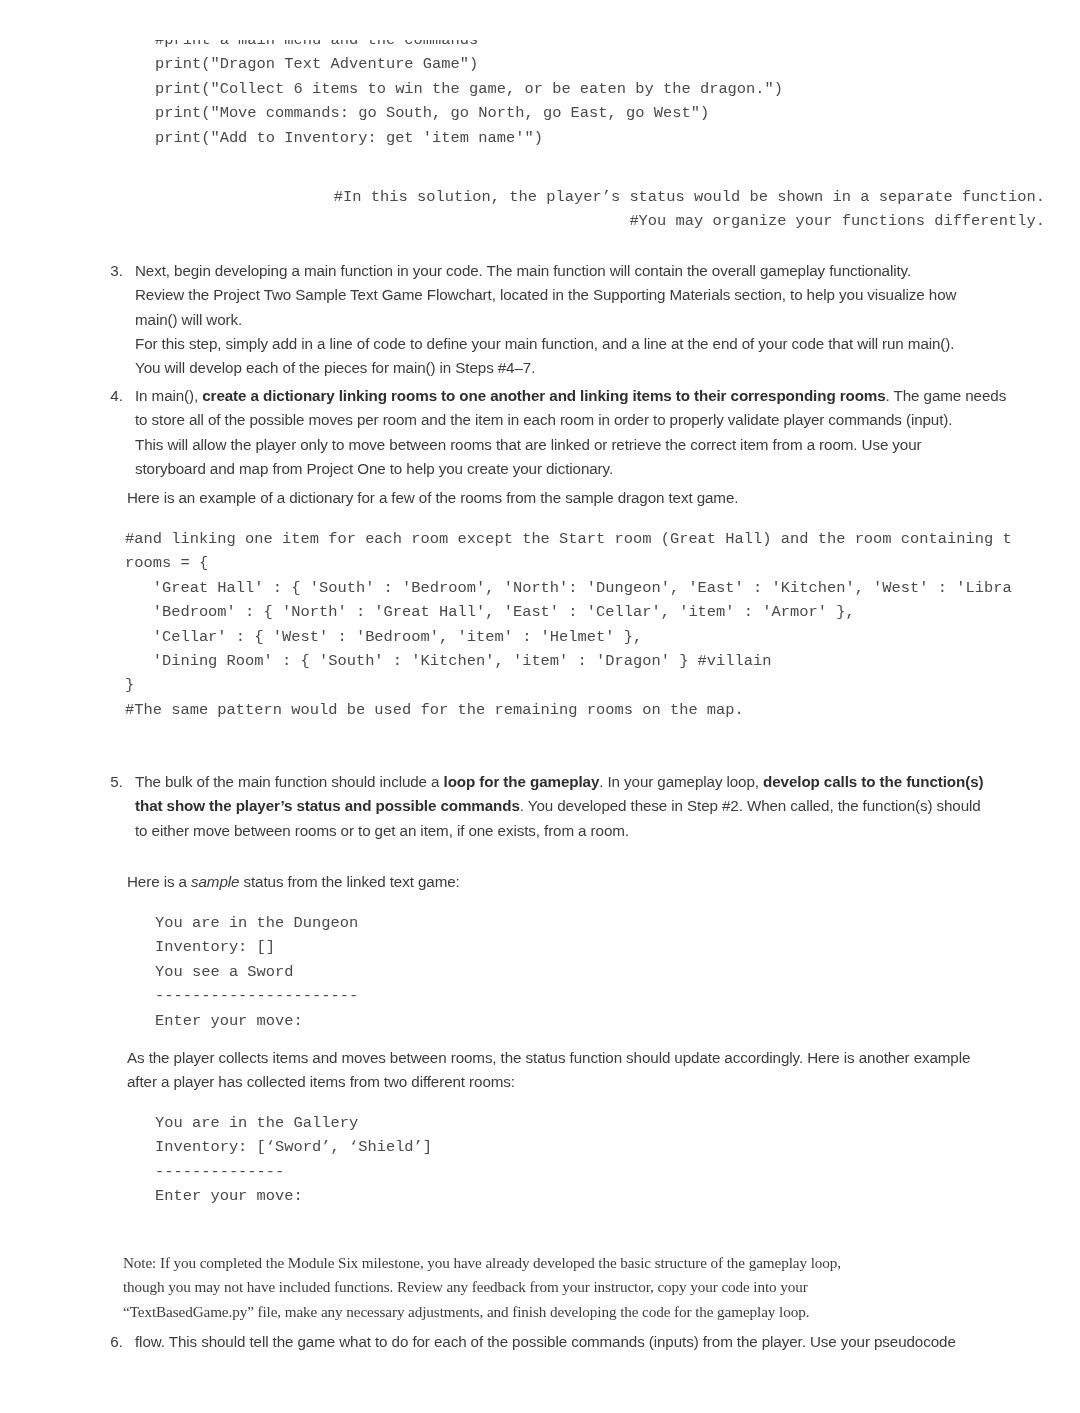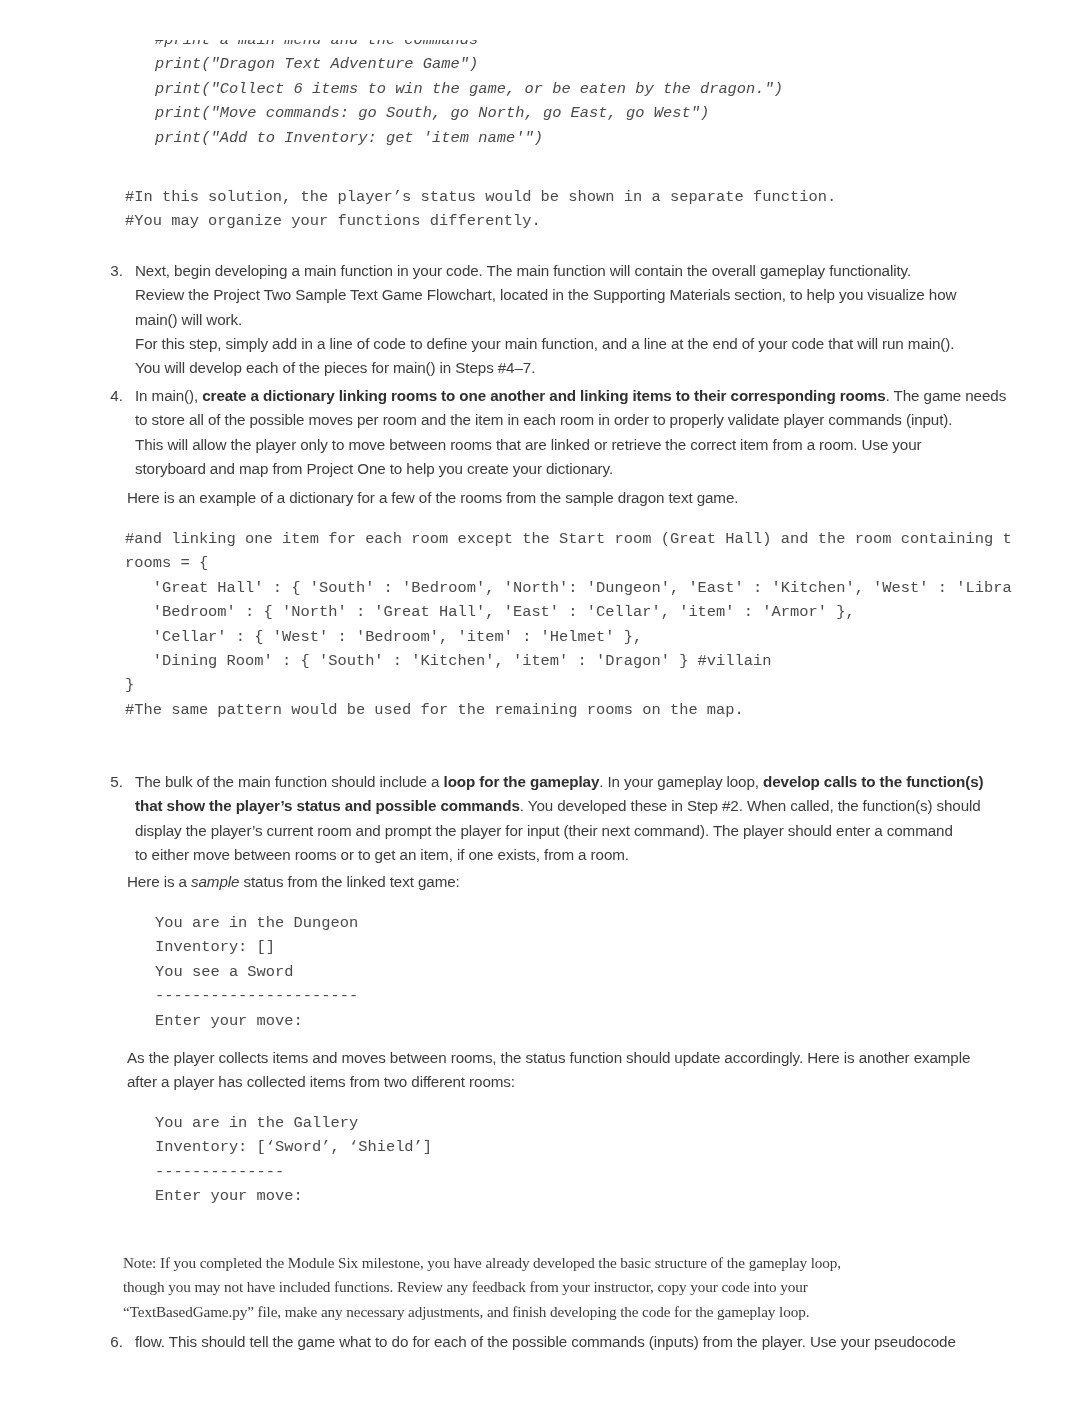--- a/index.html
+++ b/index.html
@@ -77,30 +77,30 @@
   .clip-top .inner { position: relative; }
 
   .sep { letter-spacing: 0px; }
 </style>
 </head>
 <body>
 
 <div id="page">
 
   <div class="clip-top" style="left:155px; top:40px; width:900px; height:122px;">
-    <div class="inner" style="top:-12px;font-style:italic;">
+    <div class="inner" style="top:-12px;">
       <div class="code">#print a main menu and the commands</div>
       <div class="code">print("Dragon Text Adventure Game")</div>
       <div class="code">print("Collect 6 items to win the game, or be eaten by the dragon.")</div>
       <div class="code">print("Move commands: go South, go North, go East, go West")</div>
       <div class="code">print("Add to Inventory: get 'item name'")</div>
     </div>
   </div>
 
-  <div class="blk" style="left:125px; top:185px; width:920px;">
+  <div class="blk" style="left:125px; top:185px; width:920px;text-align:right;">
     <div class="code">#In this solution, the player’s status would be shown in a separate function.</div>
     <div class="code">#You may organize your functions differently.</div>
   </div>
 
   <div class="li" style="left:103px; top:259px; width:940px;">
     <span class="num">3.</span>
     <div class="body prose">
       <div>Next, begin developing a main function in your code. The main function will contain the overall gameplay functionality.</div>
       <div>Review the Project Two Sample Text Game Flowchart, located in the Supporting Materials section, to help you visualize how</div>
       <div>main() will work.</div>
@@ -132,21 +132,20 @@
     <div class="code">   'Dining Room' : { 'South' : 'Kitchen', 'item' : 'Dragon' } #villain</div>
     <div class="code">}</div>
     <div class="code">#The same pattern would be used for the remaining rooms on the map.</div>
   </div>
 
   <div class="li" style="left:103px; top:770px; width:940px;">
     <span class="num">5.</span>
     <div class="body prose">
       <div><span>The bulk of the main function should include a </span><b>loop for the gameplay</b><span>. In your gameplay loop, </span><b>develop calls to the function(s)</b></div>
       <div><b>that show the player’s status and possible commands</b><span>. You developed these in Step #2. When called, the function(s) should</span></div>
-      <div>display the player’s current room and prompt the player for input (their next command). The player should enter a command</div>
       <div>to either move between rooms or to get an item, if one exists, from a room.</div>
     </div>
   </div>
 
   <div class="blk prose" style="left:127px; top:870px; width:920px;">
     <div><span>Here is a </span><i>sample</i><span> status from the linked text game:</span></div>
   </div>
 
   <div class="blk" style="left:155px; top:911px; width:500px;">
     <div class="code">You are in the Dungeon</div>

